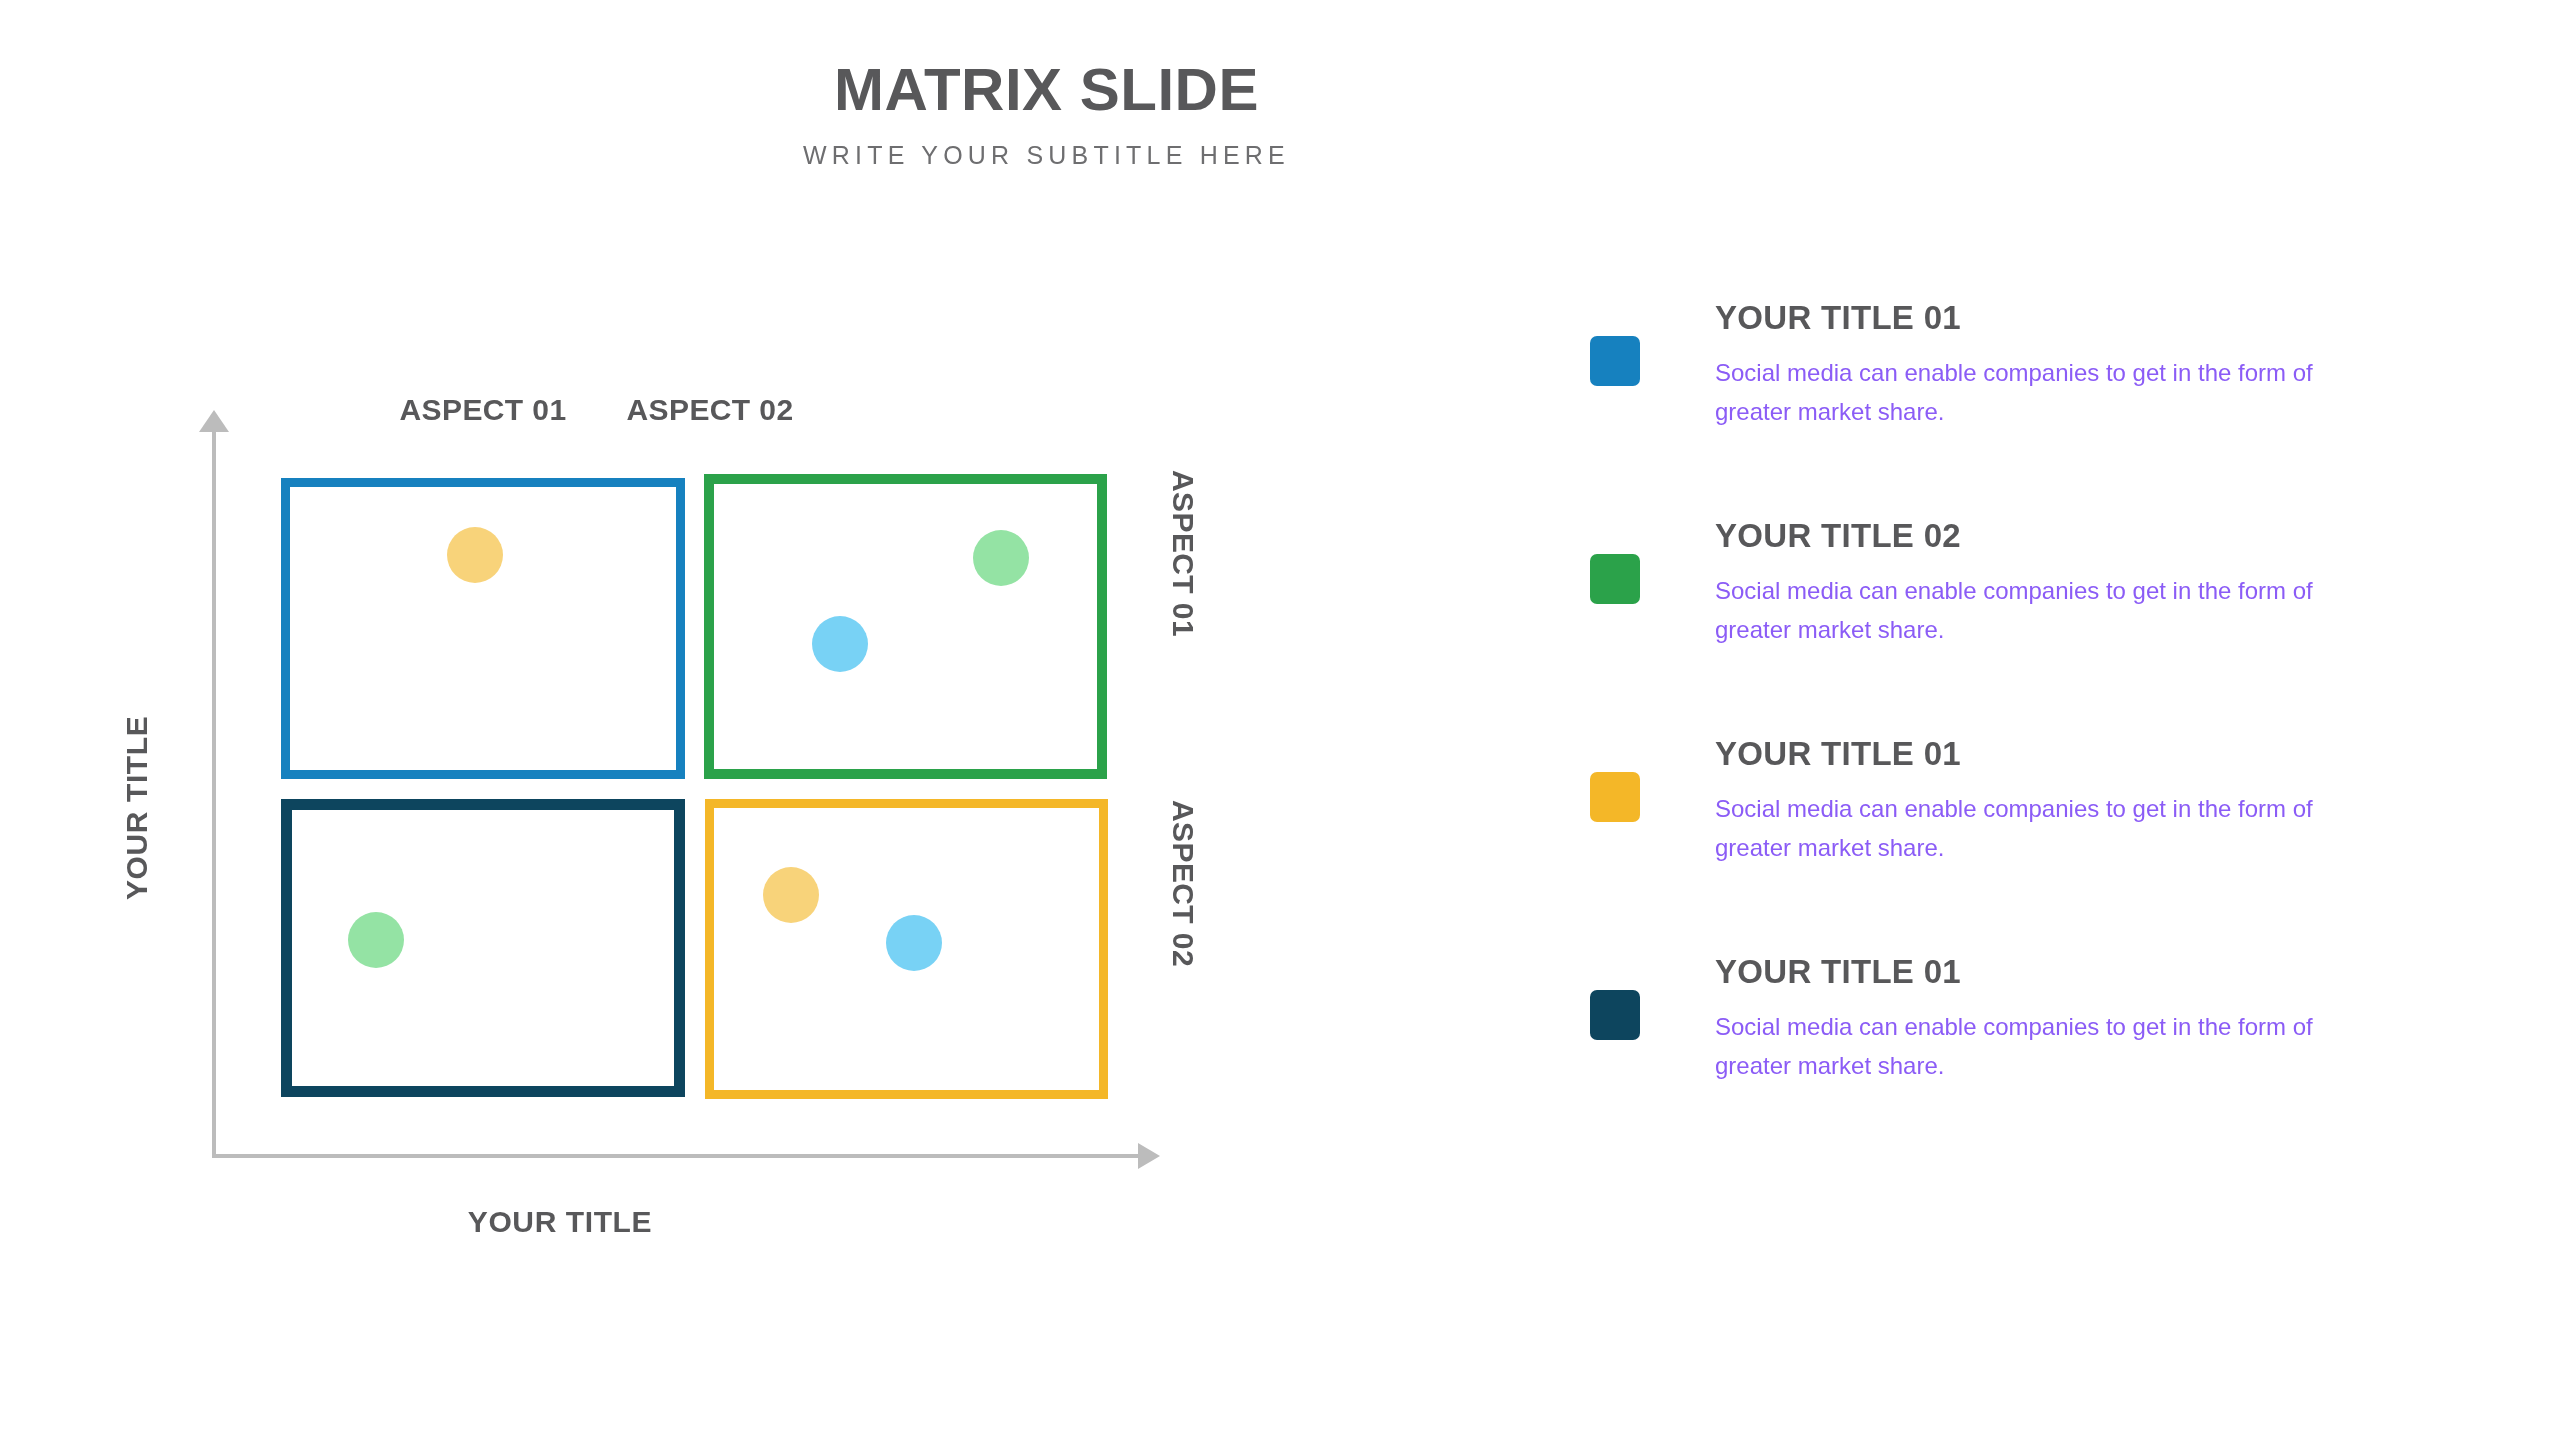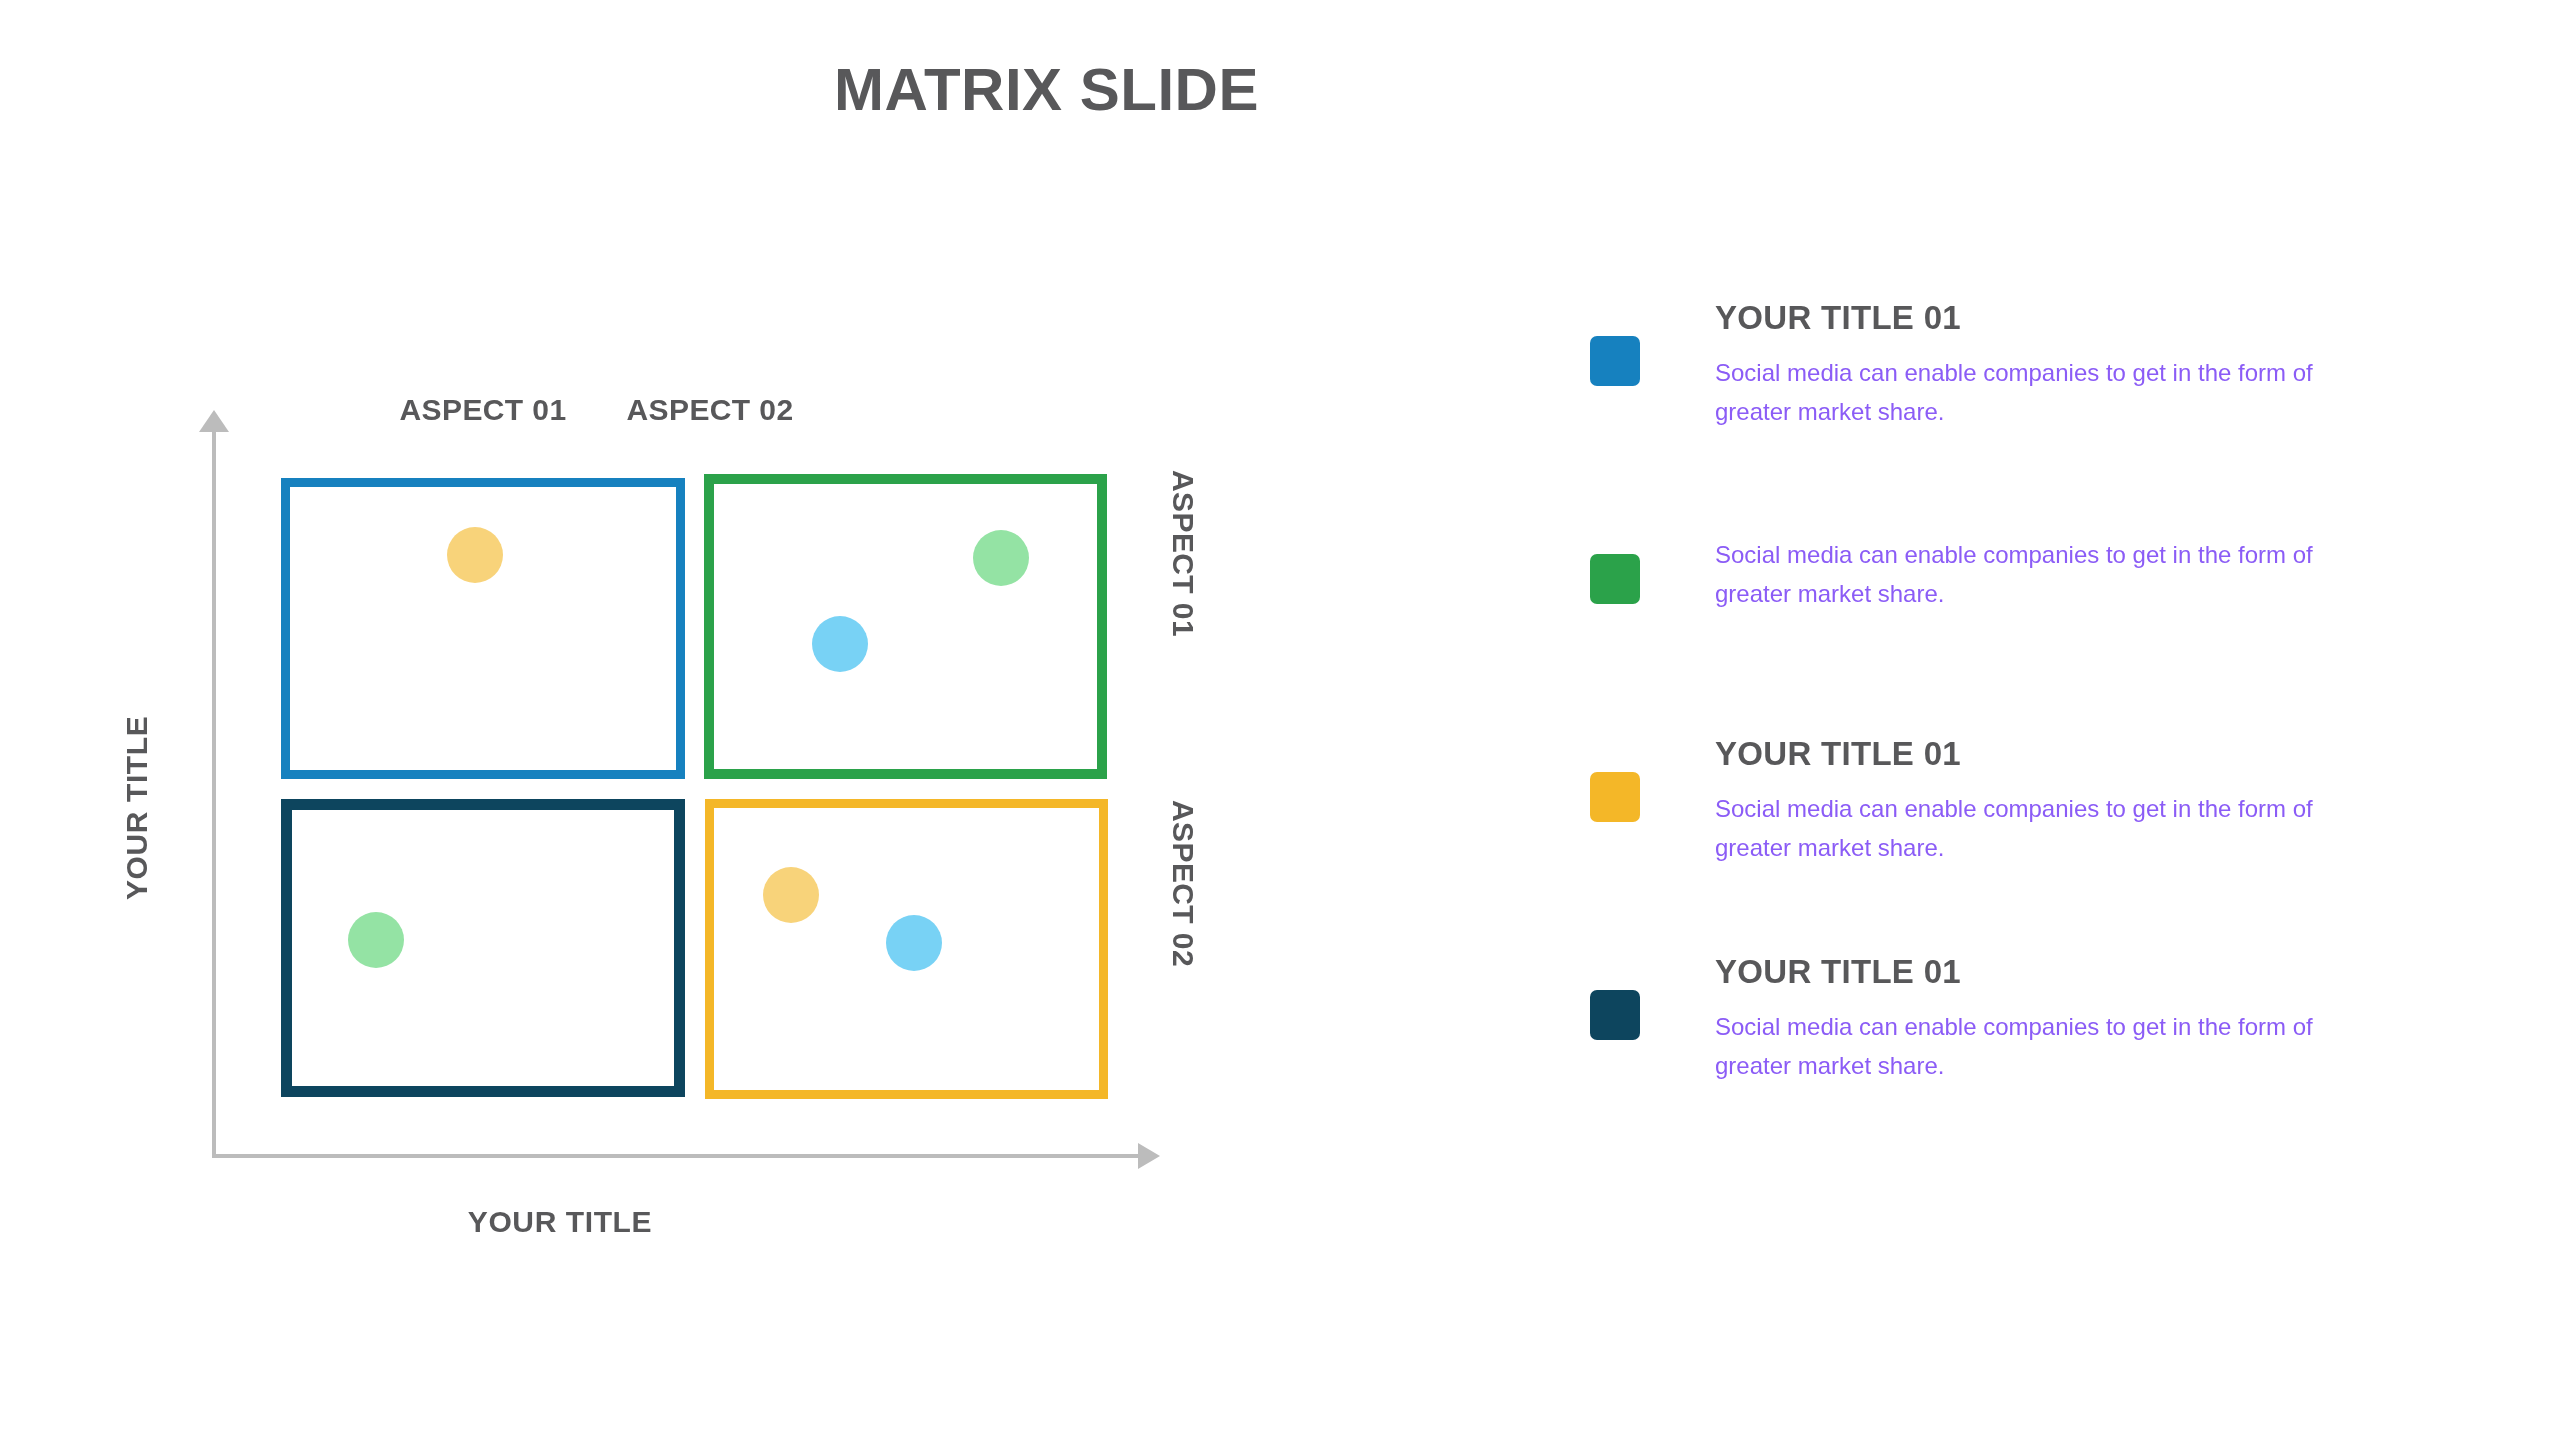--- a/index.html
+++ b/index.html
@@ -197,20 +197,21 @@
     color: #8b5cf6;
     line-height: 1.62;
     max-width: 660px;
   }
 </style>
 </head>
 <body>
 
 <div id="header">
   <h1 id="slide-title">MATRIX SLIDE</h1>
+  <div id="slide-subtitle">WRITE YOUR SUBTITLE HERE</div>
 </div>
 
 <div id="matrix-region">
 
   <div id="y-axis-line" class="axis-line"></div>
   <div id="y-axis-arrow"></div>
   <div id="x-axis-line" class="axis-line"></div>
   <div id="x-axis-arrow"></div>
 
   <div id="col-header-0" class="col-header">ASPECT 01</div>
@@ -243,20 +244,21 @@
     <div class="legend-item">
       <span class="legend-swatch" style="background: rgb(22, 129, 191);"></span>
       <div class="legend-text-wrap">
         <div class="legend-title">YOUR TITLE 01</div>
         <div class="legend-desc">Social media can enable companies to get in the form of greater market share.</div>
       </div>
     </div>
     <div class="legend-item">
       <span class="legend-swatch" style="background: rgb(43, 162, 74);"></span>
       <div class="legend-text-wrap">
+        <div class="legend-title">YOUR TITLE 02</div>
         <div class="legend-desc">Social media can enable companies to get in the form of greater market share.</div>
       </div>
     </div>
     <div class="legend-item">
       <span class="legend-swatch" style="background: rgb(244, 183, 40);"></span>
       <div class="legend-text-wrap">
         <div class="legend-title">YOUR TITLE 01</div>
         <div class="legend-desc">Social media can enable companies to get in the form of greater market share.</div>
       </div>
     </div>

